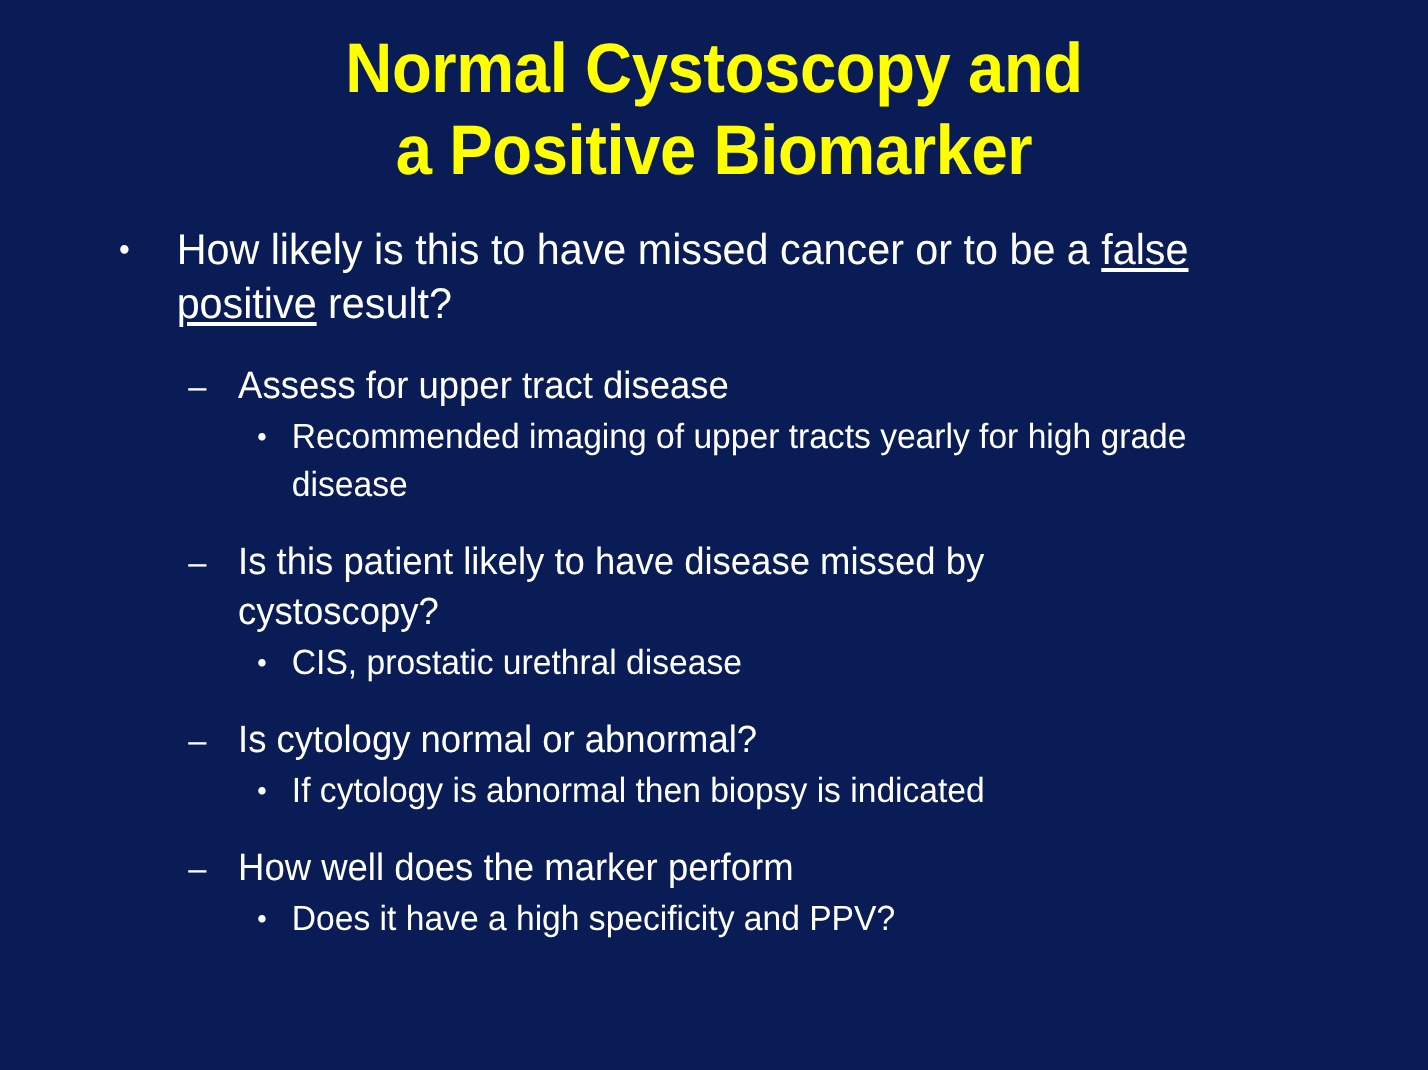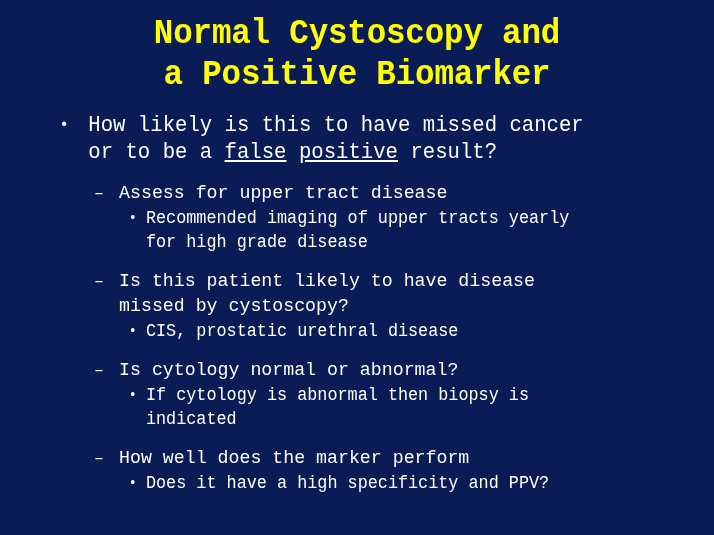--- a/index.html
+++ b/index.html
@@ -6,21 +6,21 @@
     margin: 0;
     padding: 0;
     background: #091a52;
   }
   .slide {
     position: relative;
     width: 714px;
     height: 535px;
     background: #0a1c55;
     overflow: hidden;
-    font-family: Liberation Mono, monospace;
+    font-family: Liberation Sans, sans-serif;
     -webkit-font-smoothing: antialiased;
   }
 
   
   .title {
     position: absolute;
     left: 0;
     top: 14px;
     width: 714px;
     text-align: center;

